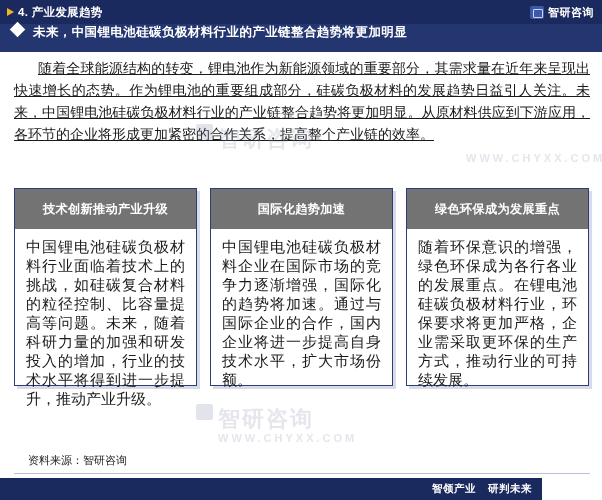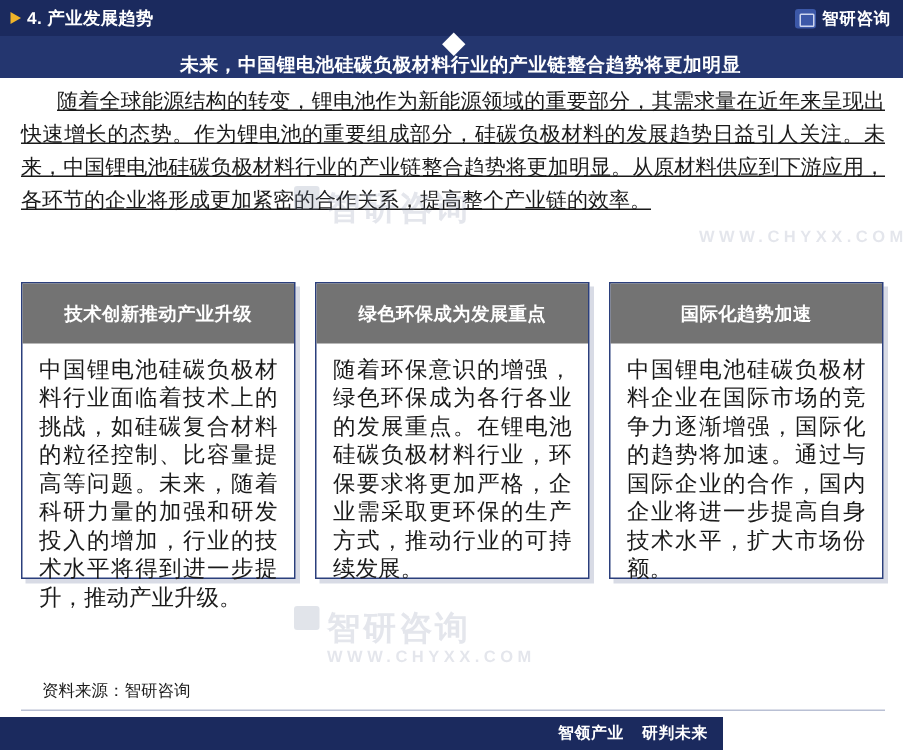--- a/index.html
+++ b/index.html
@@ -59,23 +59,22 @@
   .brand-text {
     color: #ffffff; font-size: 11px; font-weight: bold;
     letter-spacing: 0.5px;
   }
 
   
   .headline {
     position: absolute; top: 24px; left: 0;
     width: 602px; height: 28px;
     background: #24366f;
-    display: flex; align-items: center;
+    display: flex; align-items: flex-start;
     padding-left: 12px;
-    flex-direction: column;
   }
   .diamond {
     width: 11px; height: 11px;
     background: #ffffff;
     transform: rotate(45deg);
     margin-right: 10px;
     flex: 0 0 auto;
   }
   .headline-text {
     color: #ffffff;
@@ -161,21 +160,21 @@
   }
   .rule {
     position: absolute; left: 14px; bottom: 26px;
     width: 576px; height: 1px;
     background: #b9c0d4;
   }
 
   
   .bottombar {
     position: absolute; bottom: 0; left: 0;
-    width: 482px; height: 22px;
+    width: 542px; height: 22px;
     background: #1b2a5e;
     display: flex; align-items: center; justify-content: flex-end;
     padding-right: 10px;
     gap: 12px;
   }
   .bottombar span {
     color: #ffffff; font-size: 10.5px; font-weight: bold;
     letter-spacing: 0.5px;
   }
 </style>
@@ -210,32 +209,32 @@
 
     <div class="card">
       <div class="card-head">
         <span>技术创新推动产业升级</span>
       </div>
       <div class="card-body">中国锂电池硅碳负极材料行业面临着技术上的挑战，如硅碳复合材料的粒径控制、比容量提高等问题。未来，随着科研力量的加强和研发投入的增加，行业的技术水平将得到进一步提升，推动产业升级。</div>
     </div>
 
     <div class="card">
       <div class="card-head">
+        <span>国际化趋势加速</span>
+      </div>
+      <div class="card-body">中国锂电池硅碳负极材料企业在国际市场的竞争力逐渐增强，国际化的趋势将加速。通过与国际企业的合作，国内企业将进一步提高自身技术水平，扩大市场份额。</div>
+    </div>
+
+    <div class="card">
+      <div class="card-head">
         <span>绿色环保成为发展重点</span>
       </div>
       <div class="card-body">随着环保意识的增强，绿色环保成为各行各业的发展重点。在锂电池硅碳负极材料行业，环保要求将更加严格，企业需采取更环保的生产方式，推动行业的可持续发展。</div>
     </div>
 
-    <div class="card">
-      <div class="card-head">
-        <span>国际化趋势加速</span>
-      </div>
-      <div class="card-body">中国锂电池硅碳负极材料企业在国际市场的竞争力逐渐增强，国际化的趋势将加速。通过与国际企业的合作，国内企业将进一步提高自身技术水平，扩大市场份额。</div>
-    </div>
-
   </div>
 
   <div class="wm-badge" style="left:196px; top:404px;"></div>
   <div class="wm wm-main" style="left:218px; top:404px;">智研咨询</div>
   <div class="wm wm-sub" style="left:218px; top:432px;">WWW.CHYXX.COM</div>
 
   <div class="source">资料来源：智研咨询</div>
   <div class="rule"></div>
 
   <div class="bottombar">

